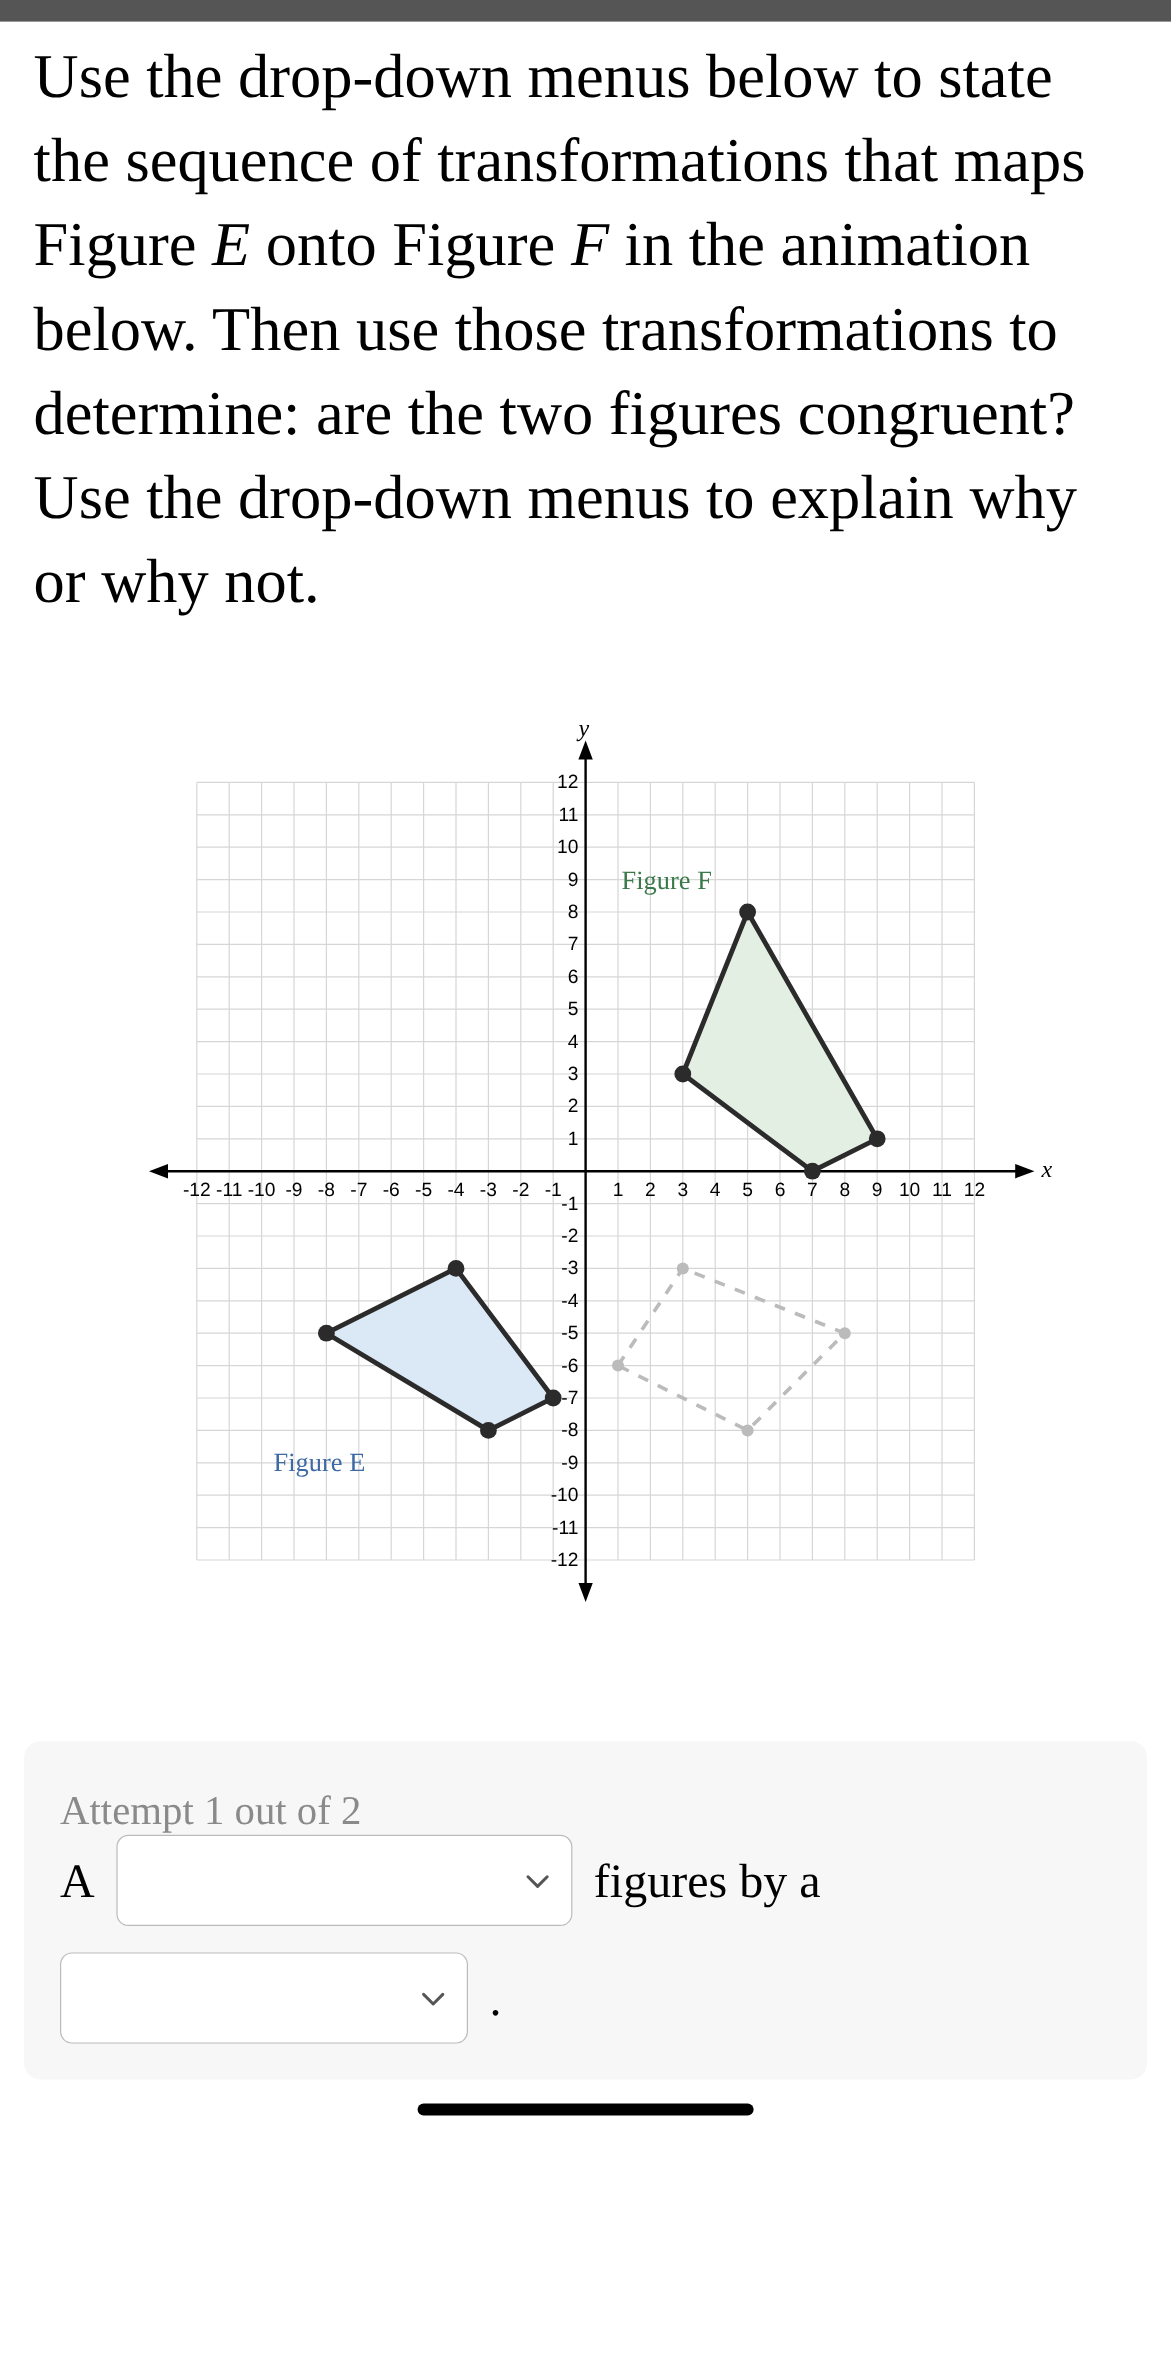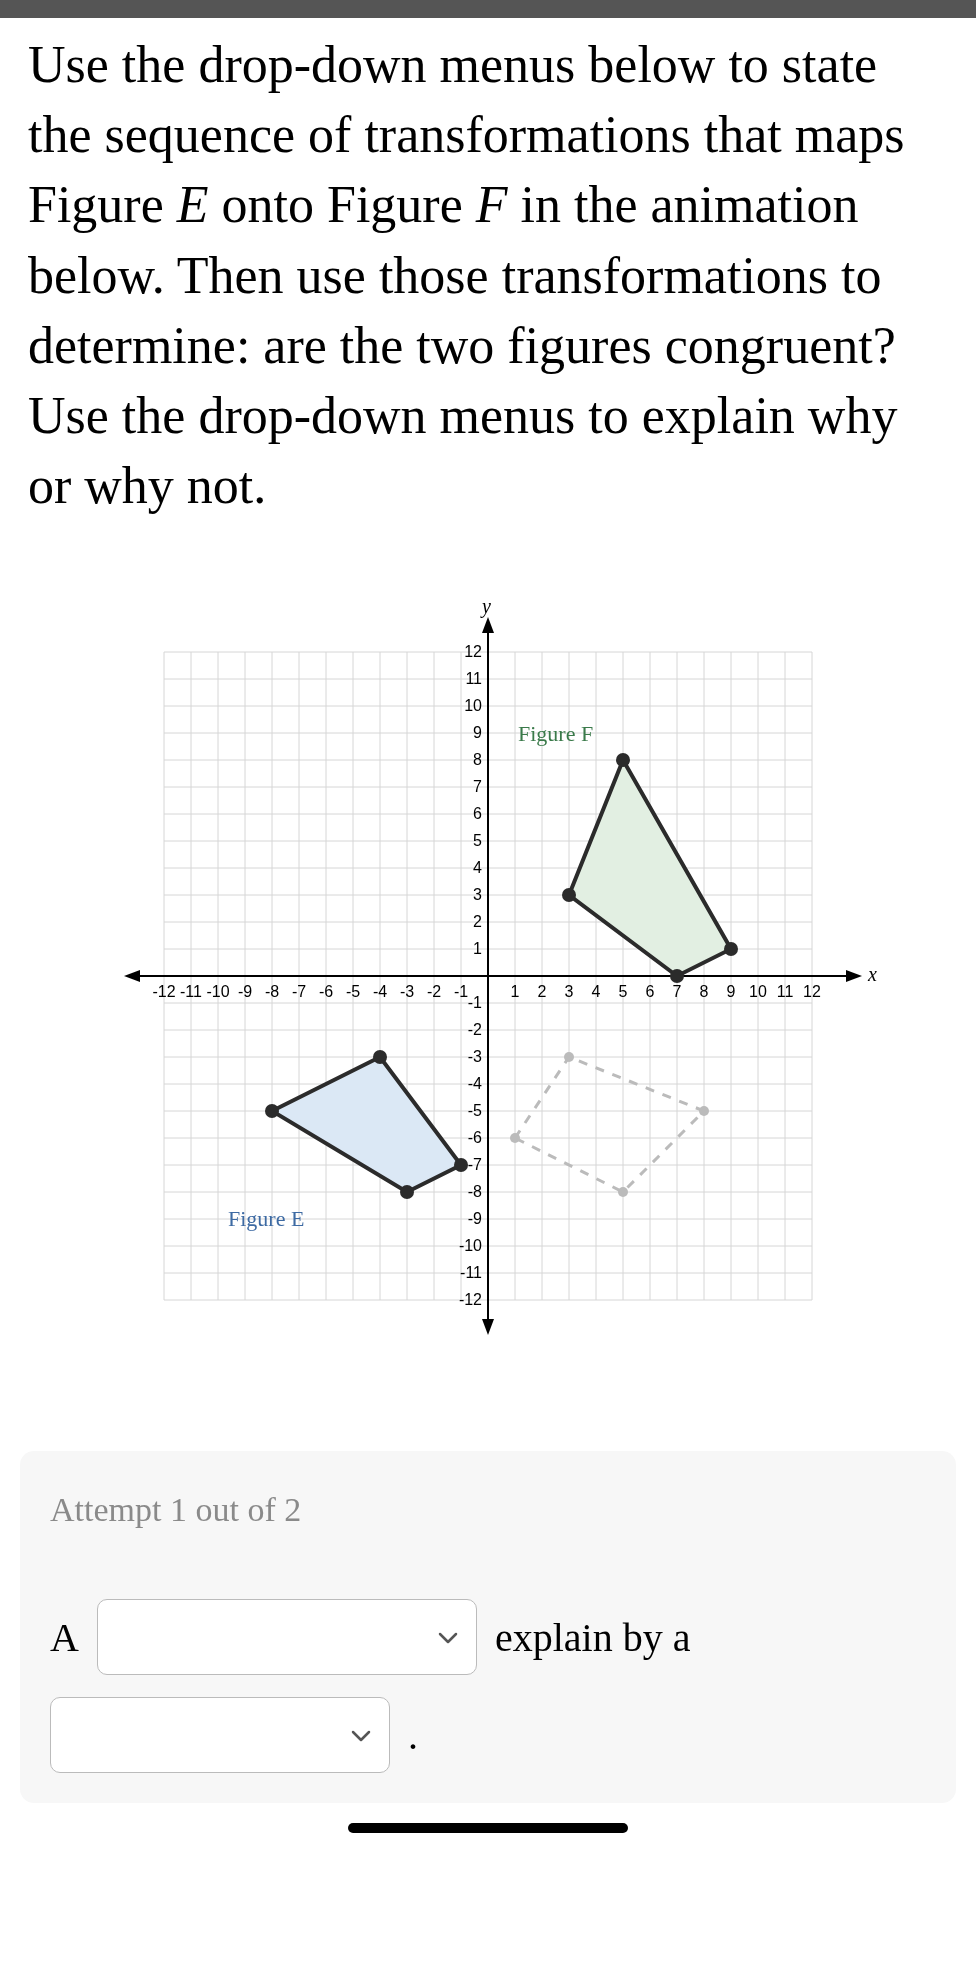--- a/index.html
+++ b/index.html
@@ -40,21 +40,20 @@
   .answer-heading {
     font-size: 42px;
     font-weight: bold;
     font-family: Georgia, serif;
     margin-bottom: 6px;
   }
   .attempt {
     font-size: 34px;
     color: #8a8a8a;
     font-family: Georgia, serif;
-    margin-bottom: 70px;
   }
   .answer-row {
     display: flex;
     align-items: center;
     gap: 18px;
     flex-wrap: wrap;
     font-size: 40px;
   }
   .answer-row .lead {
     font-size: 40px;
@@ -270,21 +269,21 @@
   <div class="answer-row">
     <span class="lead">A</span>
     <div class="dropdown large">
       <span></span>
       <span class="chev">
         <svg width="20" height="12" viewBox="0 0 20 12">
             <path d="M2 2 L10 10 L18 2" stroke="#555" stroke-width="2.5" fill="none" stroke-linecap="round" stroke-linejoin="round"></path>
           </svg>
       </span>
     </div>
-    <span class="followed">explain by a</span>
+    <span class="followed">figures by a</span>
   </div>
 
   <div class="row2">
     <div class="dropdown small">
       <span></span>
       <span class="chev">
         <svg width="20" height="12" viewBox="0 0 20 12">
             <path d="M2 2 L10 10 L18 2" stroke="#555" stroke-width="2.5" fill="none" stroke-linecap="round" stroke-linejoin="round"></path>
           </svg>
       </span>

